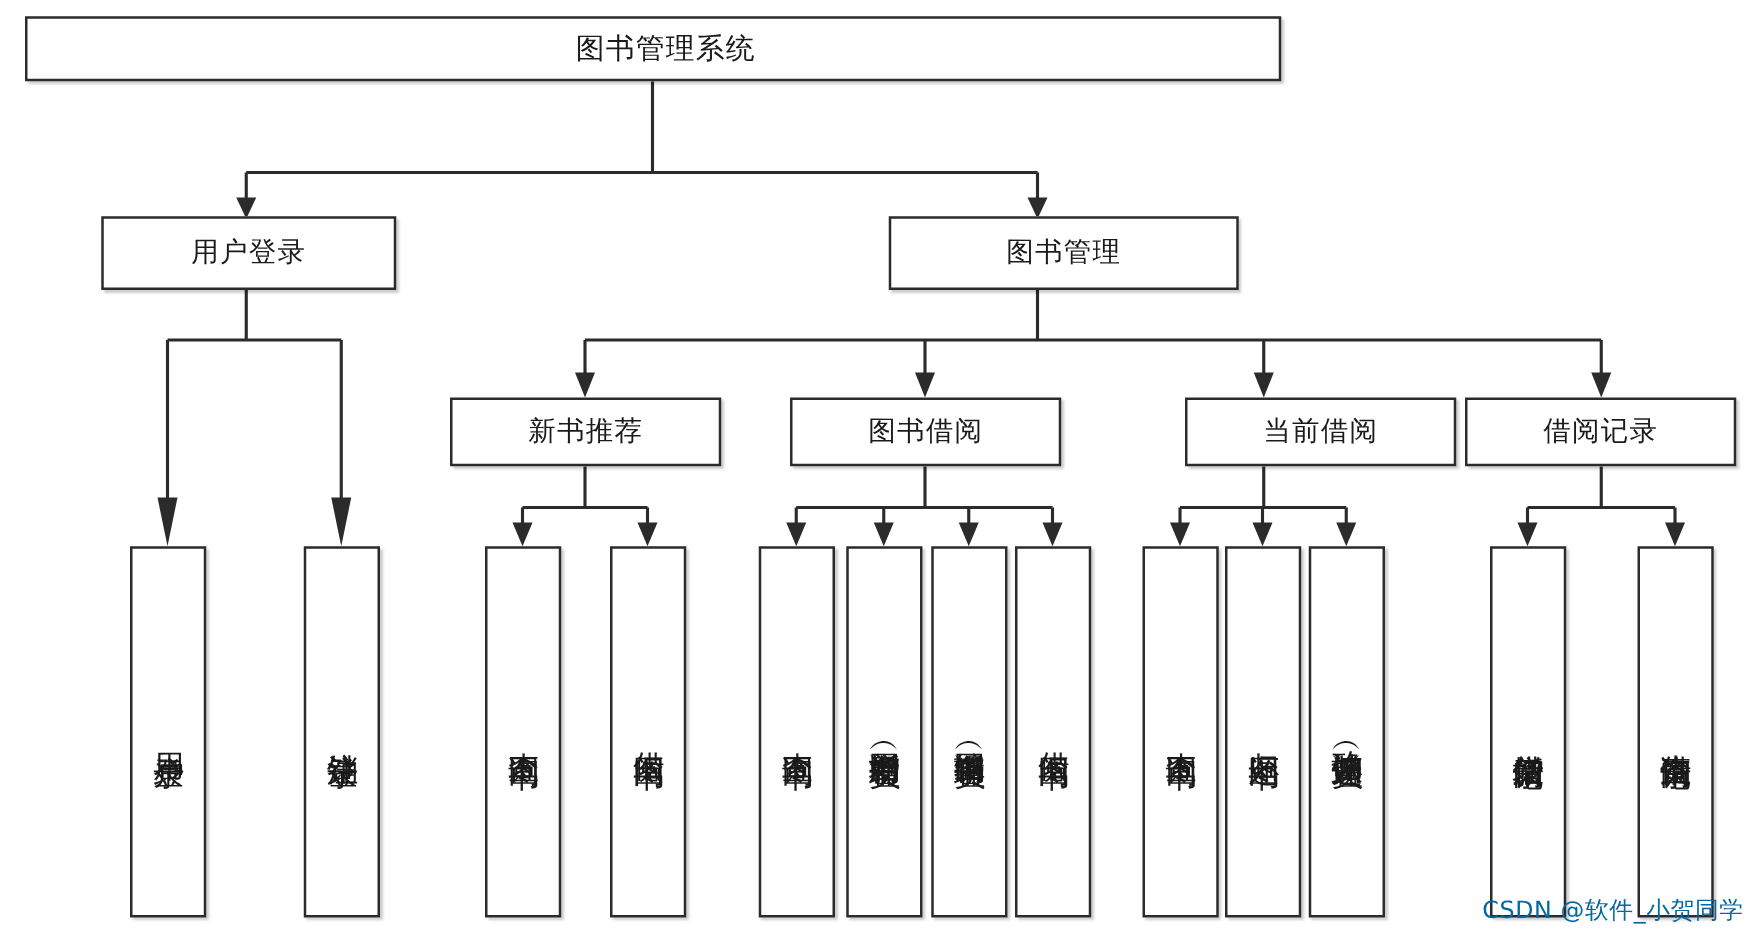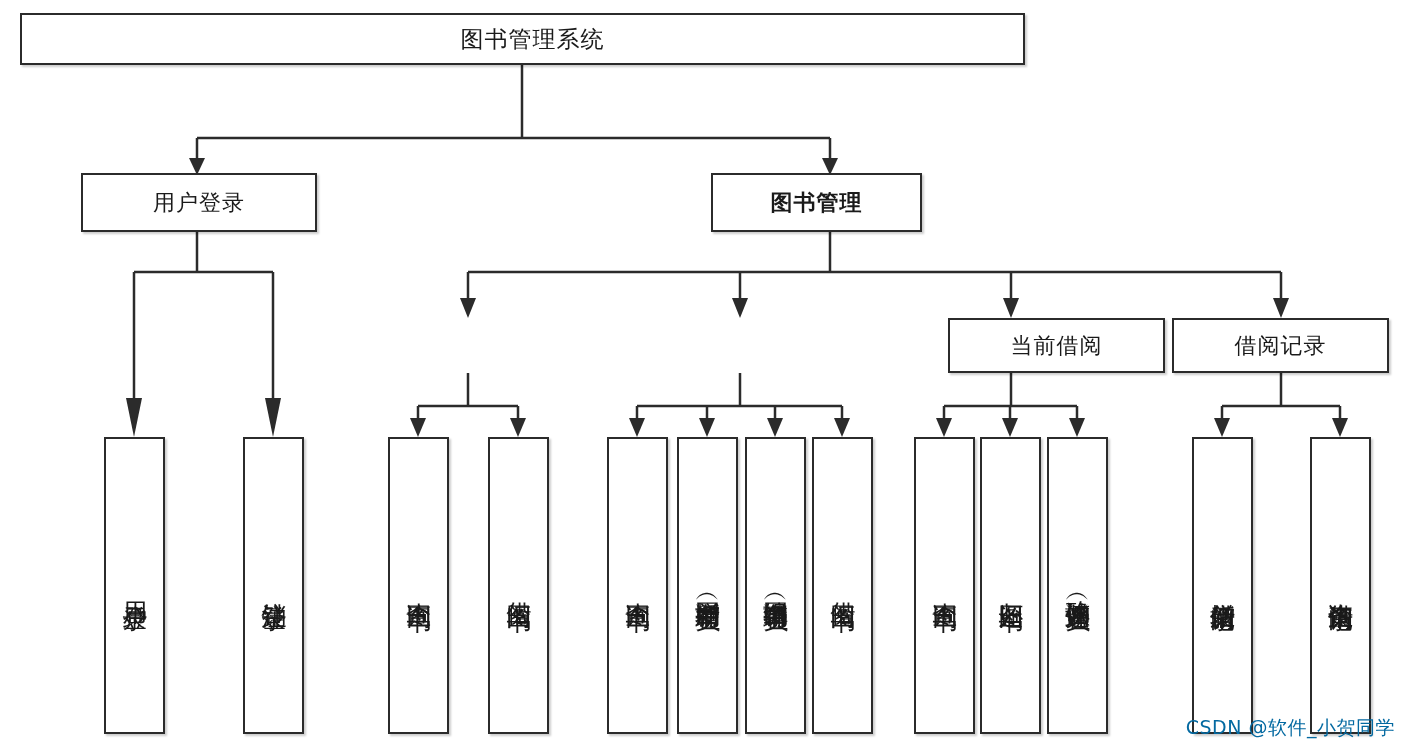--- a/index.html
+++ b/index.html
@@ -152,24 +152,30 @@
     <polygon class="arrowhead" points="1332,418 1348,418 1340,437"></polygon>
   </svg>
 
   <div class="node root" style="left:20px;top:13px;width:1005px;height:52px;padding-left:20px;">
     <span class="label">图书管理系统</span>
   </div>
 
   <div class="node lvl2" style="left:81px;top:173px;width:236px;height:59px;">
     <span class="label">用户登录</span>
   </div>
-  <div class="node lvl2" style="left:711px;top:173px;width:211px;height:59px;font-weight:bold;">
+  <div class="node lvl2" style="left:711px;top:173px;width:280px;height:59px;">
     <span class="label">图书管理</span>
   </div>
 
+  <div class="node lvl3" style="left:360px;top:318px;width:217px;height:55px;">
+    <span class="label">新书推荐</span>
+  </div>
+  <div class="node lvl3" style="left:632px;top:318px;width:217px;height:55px;">
+    <span class="label">图书借阅</span>
+  </div>
   <div class="node lvl3" style="left:948px;top:318px;width:217px;height:55px;">
     <span class="label">当前借阅</span>
   </div>
   <div class="node lvl3" style="left:1172px;top:318px;width:217px;height:55px;">
     <span class="label">借阅记录</span>
   </div>
 
   <div class="node leaf" style="left:104px;top:437px;width:61px;height:297px;">
     <span class="label">用户登录</span>
   </div>

